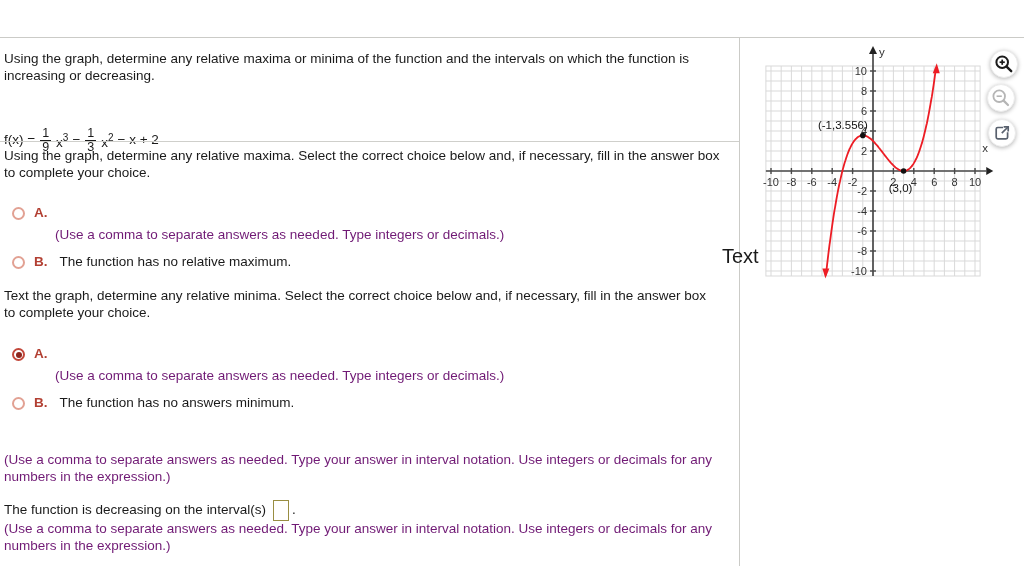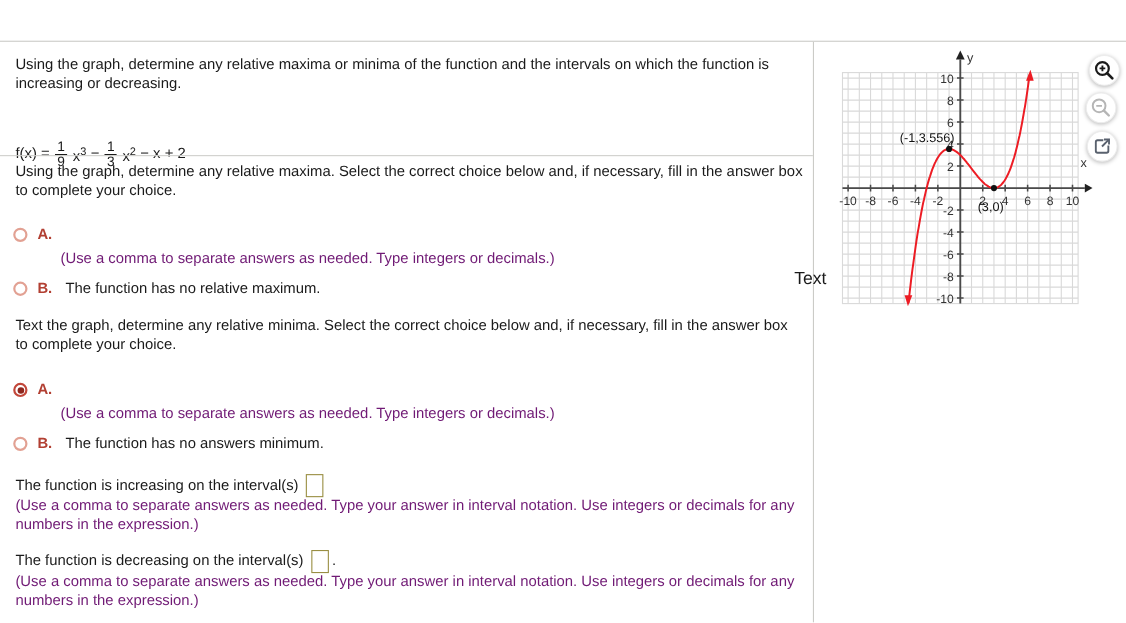--- a/index.html
+++ b/index.html
@@ -6,21 +6,21 @@
   html,body { width:1024px; height:566px; background:#ffffff;
     font-family:"Liberation Sans", sans-serif; color:#1a1a1a; overflow:hidden; }
   .stage { position:relative; width:1024px; height:566px; background:#fff; }
 
   .header { position:absolute; left:0; top:0; width:1024px; height:38px;
     background:#fff; border-bottom:1px solid #cbcbc7; }
 
   .left-col { position:absolute; left:0; top:38px; width:740px; height:528px;
     border-right:1px solid #cbcbc7; font-size:13.5px; line-height:16.5px; }
 
-  .blk { position:absolute; left:14px; }
+  .blk { position:absolute; left:4px; }
   .w-full { width:716px; }
 
   
   .formula { display:flex; align-items:center; gap:4px; font-size:13.5px;margin-top:31px; }
   .frac { display:inline-flex; flex-direction:column; align-items:center;
     font-size:12.5px; line-height:13px; margin:0 1px; }
   .frac .num { display:block; padding:0 2px; border-bottom:1px solid #1a1a1a; }
   .frac .den { display:block; padding:0 2px; }
   .pow sup { font-size:10px; }
 
@@ -41,21 +41,21 @@
   .ansbox.enabled  { width:16px; height:21px; background:#fff;    border:1px solid #998e42; }
 
   .note { color:#701a75; }
   .note-indent { left:55px; }
 
   .interval-row { display:flex; align-items:center; }
   .interval-row .ansbox { margin:0 3px 0 7px; }
 
   
   #graph-svg { position:absolute; left:750px; top:42px; }
-  .annotation { position:absolute; left:722px; top:245px; font-size:16px; color:#1a1a1a; }
+  .annotation { position:absolute; left:722px; top:245px; font-size:20px; color:#1a1a1a; }
 
   .round-btn { position:absolute; width:28px; height:28px; border-radius:50%;
     background:#fff; border:1px solid #ececec; box-shadow:0 1px 4px rgba(0,0,0,.28);
     display:flex; align-items:center; justify-content:center; cursor:pointer; }
 </style>
 </head>
 <body>
 
 <div class="stage">
 
@@ -104,24 +104,20 @@
       <span class="letter">A.</span>
     </div>
     <div class="blk note note-indent" style="top:330px">(Use a comma to separate answers as needed. Type integers or decimals.)</div>
 
     <div class="blk choice" style="top:357px">
       <span class="radio"></span>
       <span class="letter">B.</span>
       <span class="ctext">The function has no answers minimum.</span>
     </div>
 
-    <div class="blk interval-row" style="top:393px">
-      <span>The function is increasing on the interval(s)</span>
-      <span class="ansbox enabled"></span>
-    </div>
     <div class="blk note w-full" style="top:414px">(Use a comma to separate answers as needed. Type your answer in interval notation. Use integers or decimals for any numbers in the expression.)</div>
 
     <div class="blk interval-row" style="top:462px">
       <span>The function is decreasing on the interval(s)</span>
       <span class="ansbox enabled"></span>
       <span>.</span>
     </div>
     <div class="blk note w-full" style="top:483px">(Use a comma to separate answers as needed. Type your answer in interval notation. Use integers or decimals for any numbers in the expression.)</div>
   </div>
 

